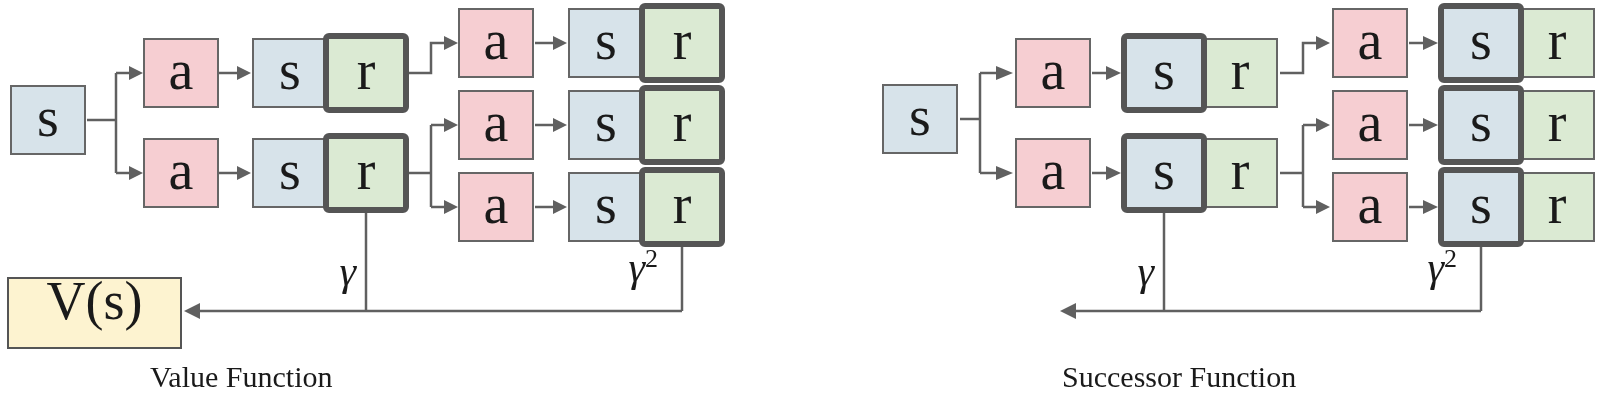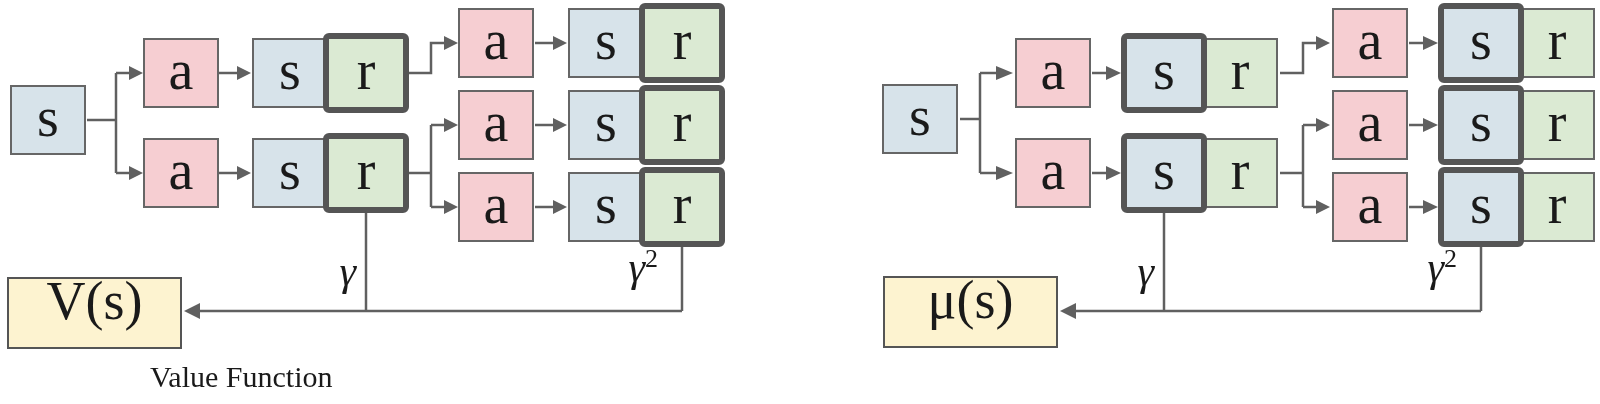--- a/index.html
+++ b/index.html
@@ -171,16 +171,16 @@
   <div class="box state emph" style="left:1443px;top:90px">s</div>
   <div class="box state emph" style="left:1443px;top:172px">s</div>
 
   <div class="gamma" style="left:1090px;top:250px">
     <span>γ</span>
   </div>
   <div class="gamma" style="left:1393px;top:246px">
     <span>γ</span><sup>2</sup>
   </div>
 
-  <div class="outbox" style="left:883px;top:276px">μ(s)</div>
 
+  <div class="caption" style="left:1062px;top:360px">Successor Function</div>
 
 </div>
 
 </body></html>

